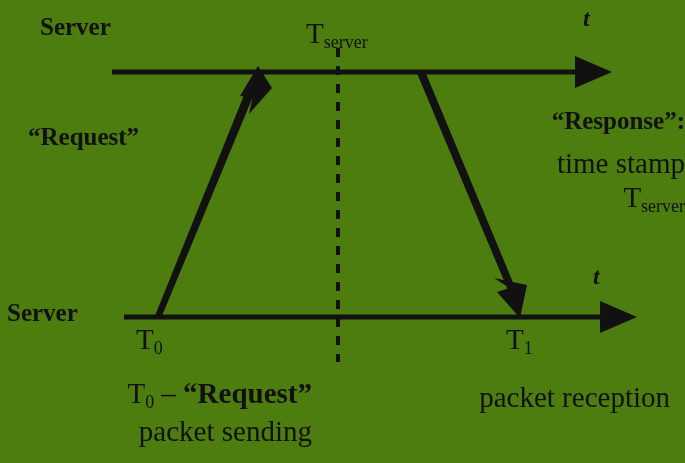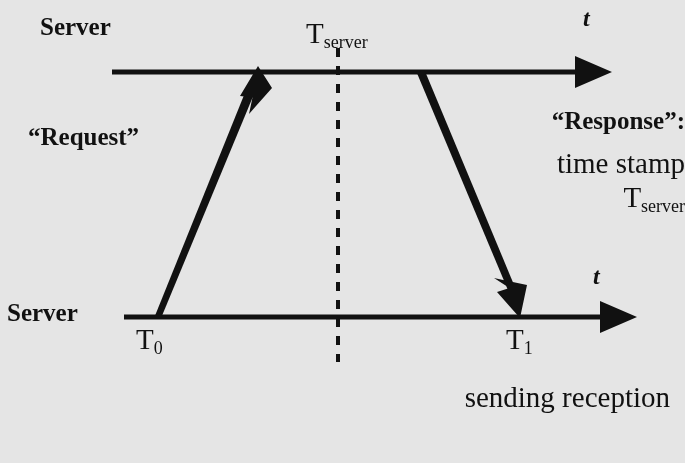--- a/index.html
+++ b/index.html
@@ -4,21 +4,21 @@
 <style>
   html, body {
     margin: 0;
     padding: 0;
     background: #ffffff;
   }
   #diagram-root {
     position: relative;
     width: 685px;
     height: 463px;
-    background: #e5e5e5;
+    background: #4d7c0f;
     font-family: "Liberation Serif", "DejaVu Serif", serif;
     color: #111111;
     overflow: hidden;
   }
   .abs { position: absolute; }
 
   
   .lbl-bold {
     font-weight: bold;
     font-size: 25px;
@@ -109,18 +109,24 @@
   <div class="abs lbl-italic" style="left:593px; top:264px;">t</div>
 
   <div class="abs lbl-plain" style="left:136px; top:324px;">
     <span class="tvar">T</span><span class="sub">0</span>
   </div>
 
   <div class="abs lbl-plain" style="left:506px; top:324px;text-align:right;">
     <span class="tvar">T</span><span class="sub">1</span>
   </div>
 
+  <div class="abs center-blk" style="left:42px; top:378px; width:270px;">
+    <div class="lbl-plain">
+      <span class="tvar">T</span><span class="sub">0</span><span> – </span><span style="font-weight:bold;">“Request”</span>
+    </div>
+    <div class="lbl-plain" style="margin-top:4px;">packet sending</div>
+  </div>
 
   <div class="abs center-blk" style="left:390px; top:378px; width:280px;">
-    <div class="lbl-plain" style="margin-top:4px;">sending reception</div>
+    <div class="lbl-plain" style="margin-top:4px;">packet reception</div>
   </div>
 
 </div>
 
 </body></html>

